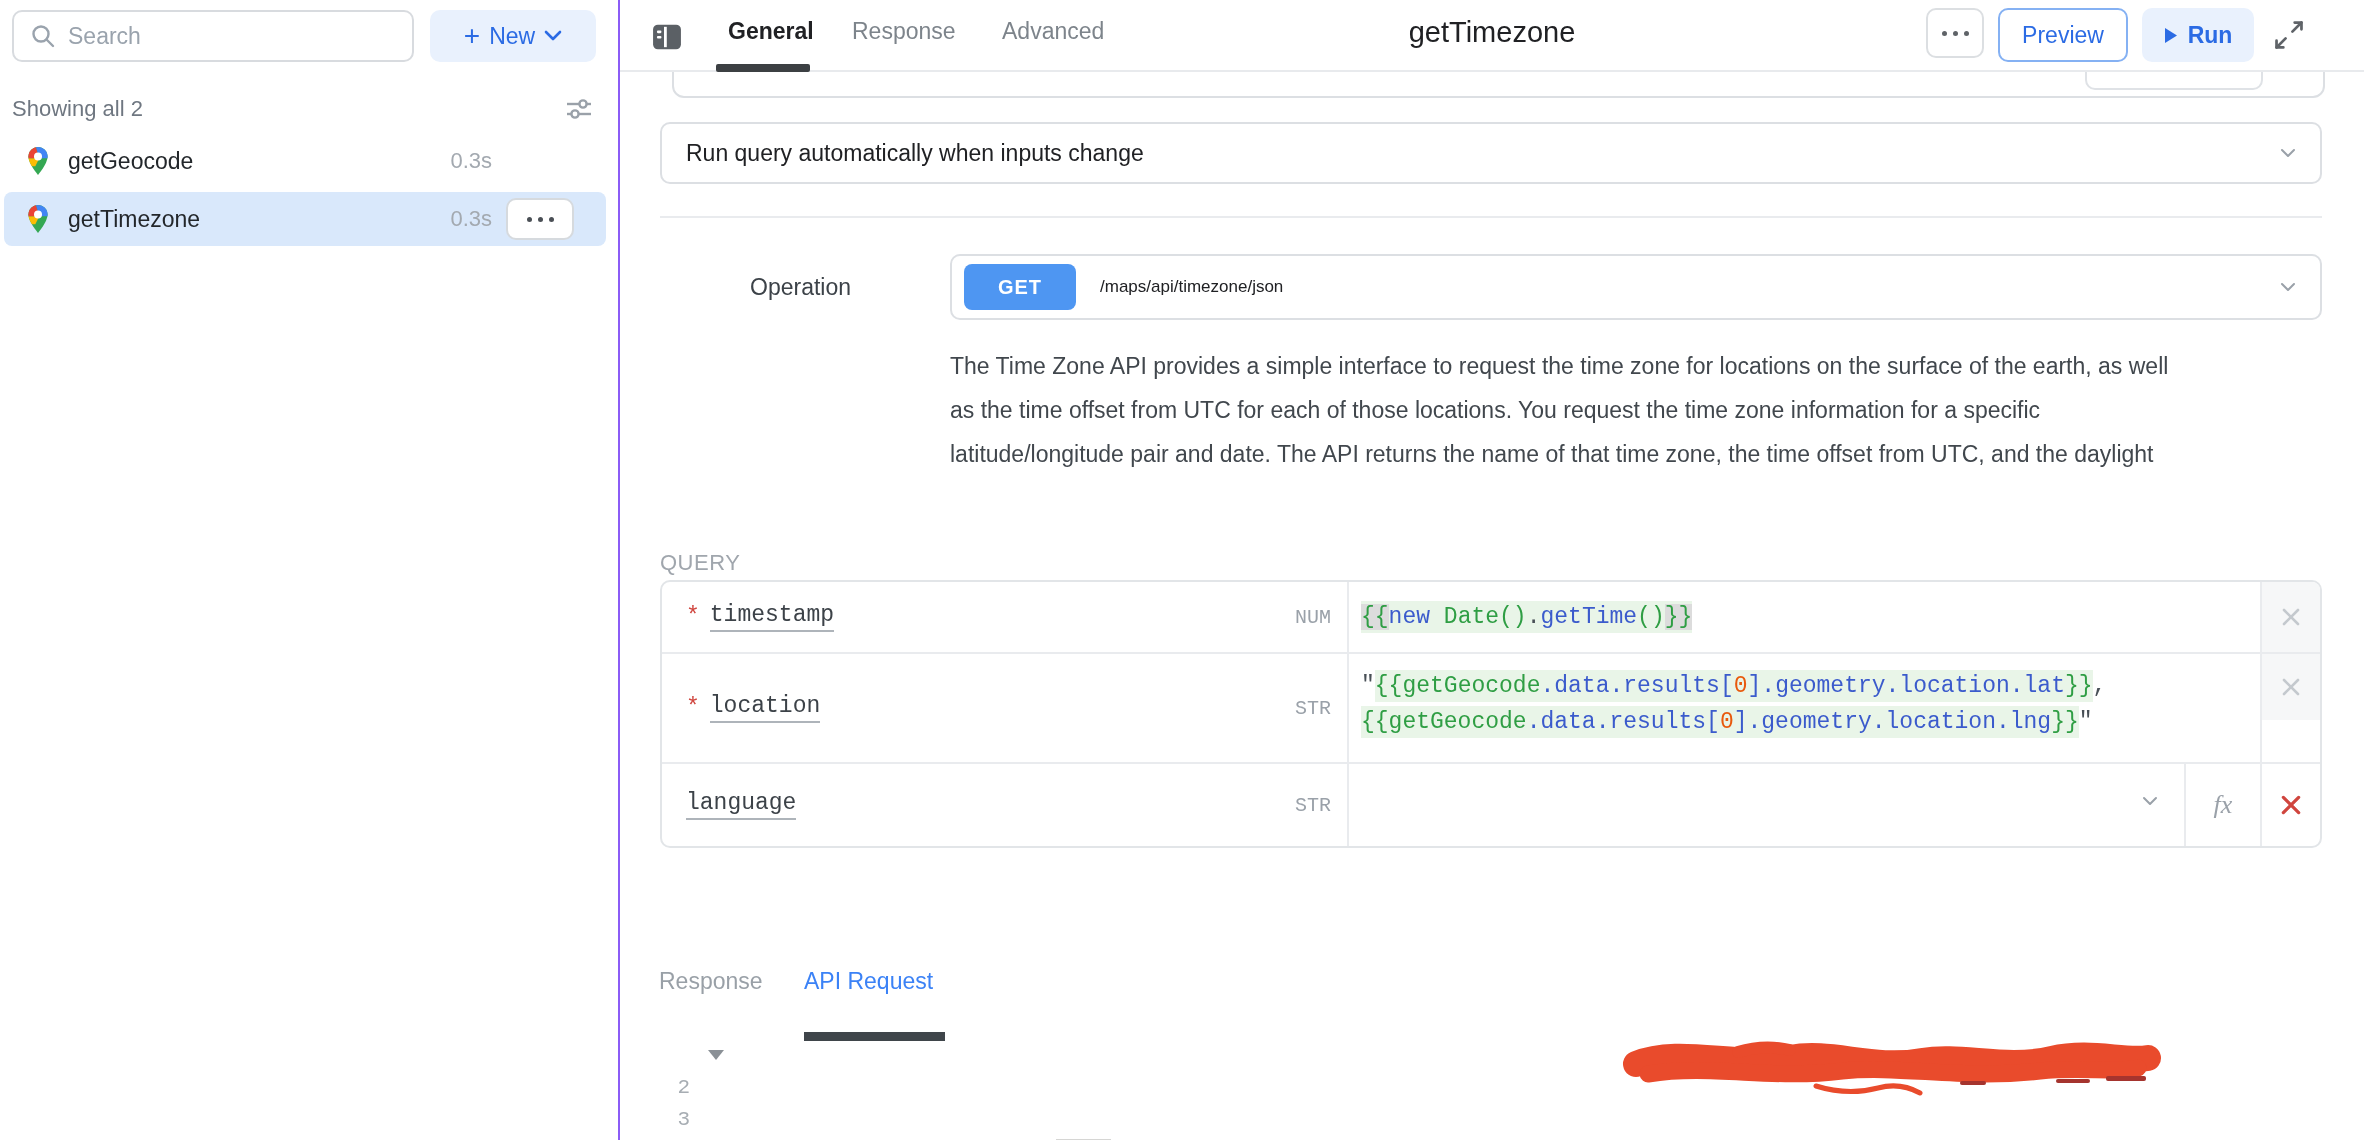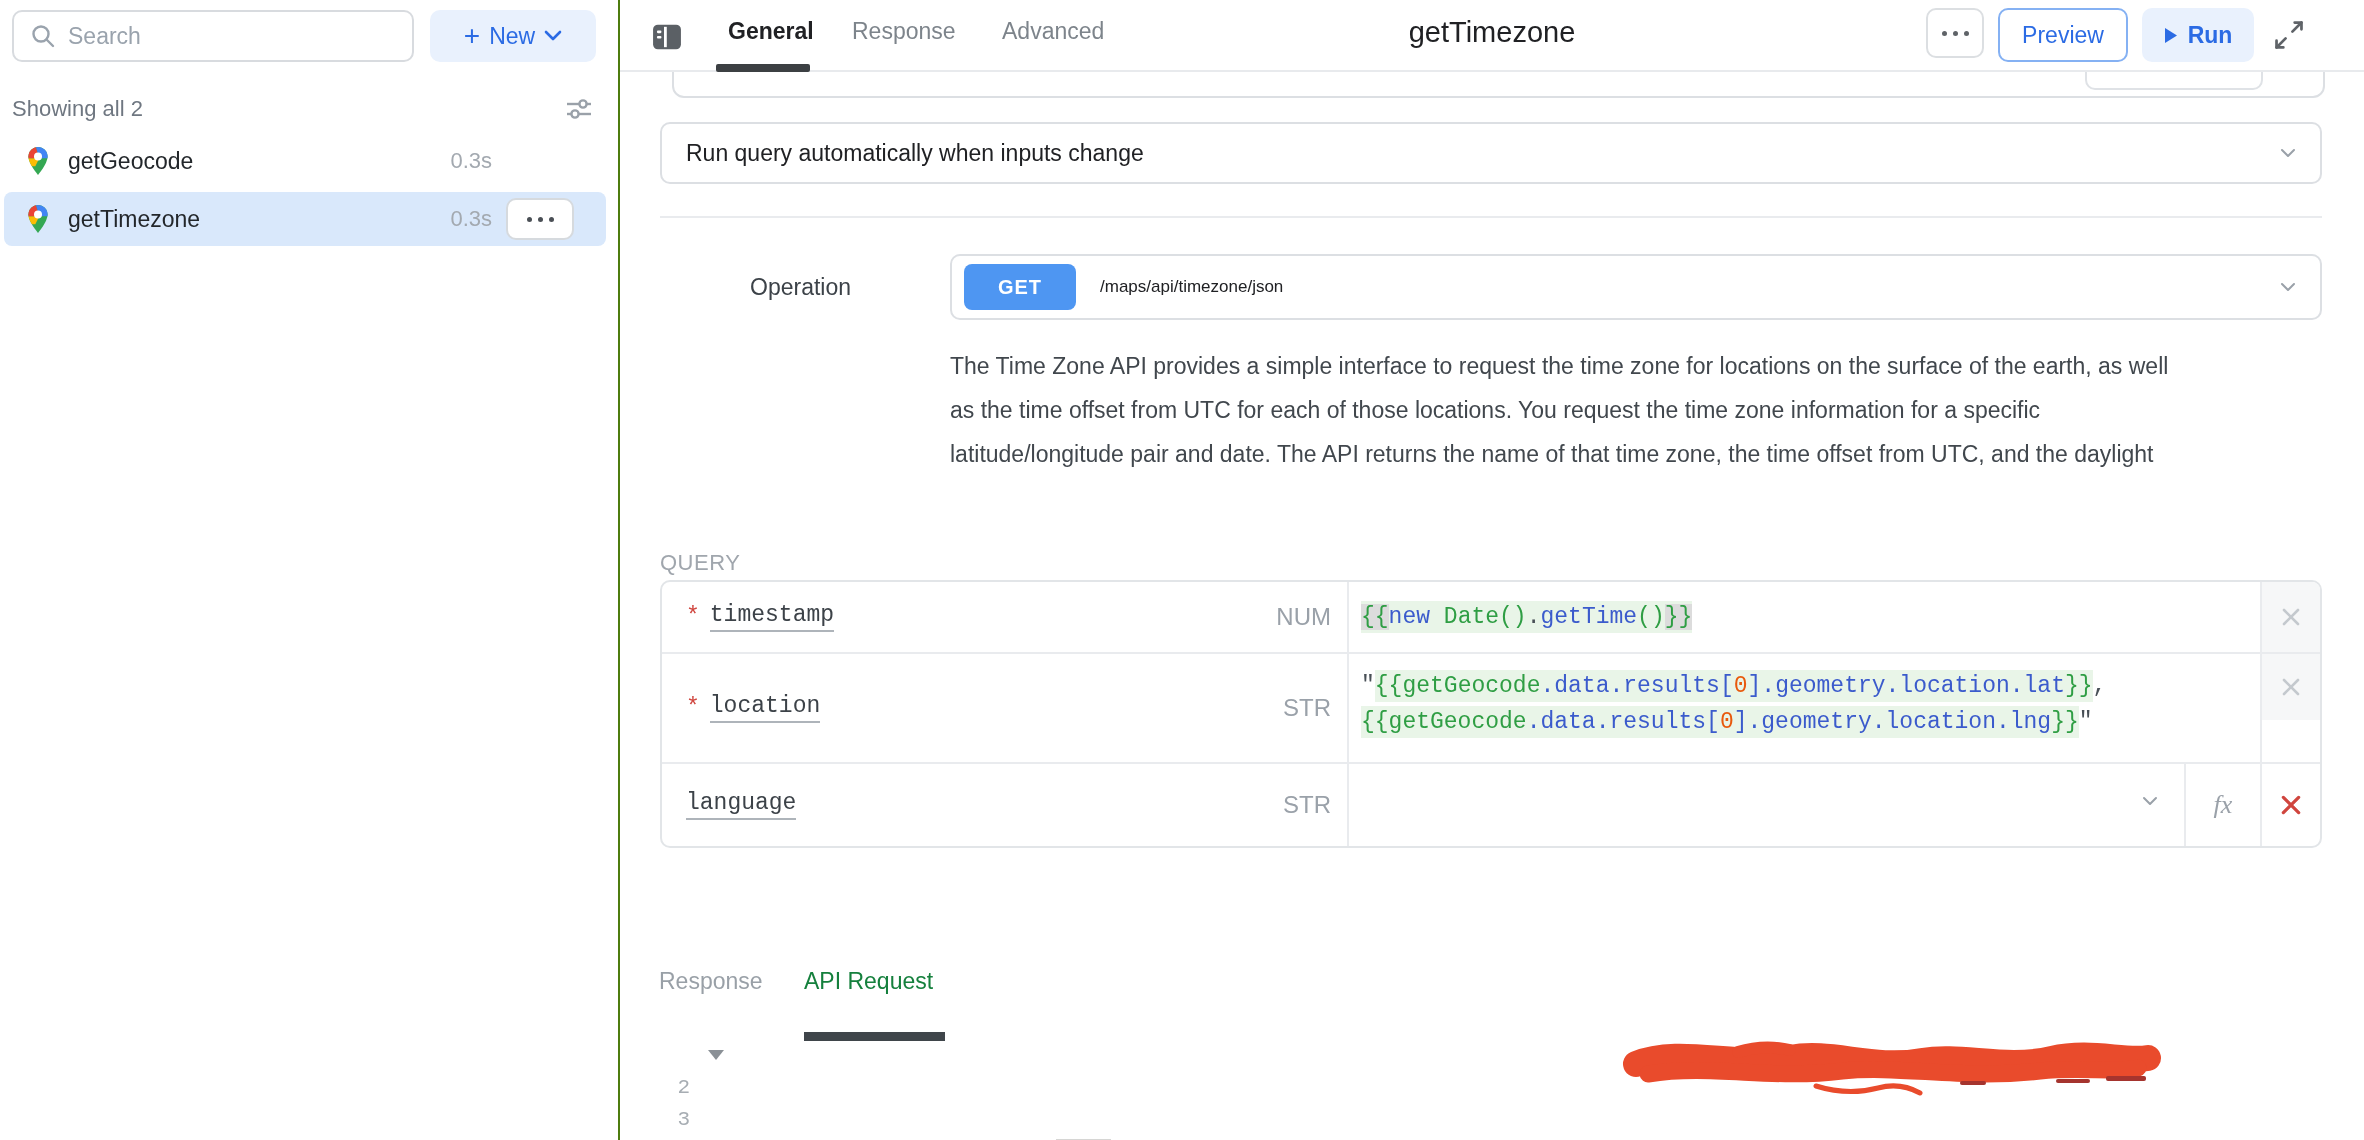--- a/index.html
+++ b/index.html
@@ -2,21 +2,21 @@
 <html><head>
 <meta charset="utf-8">
 <style>
   * { box-sizing: border-box; margin: 0; padding: 0; }
   body { margin: 0; background: #fff; }
   .app {
     position: relative; width: 2364px; height: 1140px; overflow: hidden;
     background: #fff; font-family: "Liberation Sans", sans-serif; color: #24292e;
   }
   
-  .sidebar { position: absolute; left: 0; top: 0; width: 620px; height: 1140px; background: #fff; border-right: 2px solid #4d7c0f; padding-left: 47px; }
+  .sidebar { position: absolute; left: 0; top: 0; width: 620px; height: 1140px; background: #fff; border-right: 2px solid #8b5cf6; padding-left: 47px; }
   .search-box { position: absolute; left: 12px; top: 10px; width: 402px; height: 52px; border: 2px solid #d8dbdf; border-radius: 10px; display: flex; align-items: center; padding-left: 16px; gap: 12px; background: #fff; }
   .search-ph { color: #9aa3ad; font-size: 23px; }
   .new-btn { position: absolute; left: 430px; top: 10px; width: 166px; height: 52px; background: #e9f1fd; border: none; border-radius: 10px; display: flex; align-items: center; justify-content: center; gap: 9px; color: #2b6be4; cursor: pointer; }
   .new-plus { font-size: 28px; font-weight: 400; line-height: 1; }
   .new-label { font-size: 23px; font-weight: 500; }
   .showing-row { position: absolute; left: 0; top: 92px; width: 620px; height: 34px; }
   .showing-label { position: absolute; left: 12px; top: 4px; color: #6f7781; font-size: 22px; }
   .filter-icon { position: absolute; right: 26px; top: 2px; }
   .query-item { position: absolute; left: 4px; width: 602px; height: 54px; border-radius: 8px; display: flex; align-items: center; }
   .query-item.selected { background: #d9e8fb; }
@@ -56,21 +56,21 @@
   .desc-line { font-size: 23px; color: #41474d; line-height: 44px; white-space: nowrap; }
   .query-section-title { position: absolute; left: 40px; top: 478px; font-size: 22px; color: #a0a6ad; letter-spacing: 0.5px; }
   .query-hint { position: absolute; right: 42px; top: 478px; font-size: 22px; color: #5a6067; }
   
   .params-table { position: absolute; left: 40px; top: 508px; width: 1662px; border: 2px solid #e2e5e8; border-radius: 10px; overflow: hidden; background: #fff; }
   .prow { display: flex; }
   .prow + .prow { border-top: 2px solid #e9ebee; }
   .pname { width: 685px; display: flex; align-items: center; padding-left: 24px; position: relative; }
   .req-star { color: #d0453e; font-family: "Liberation Mono", monospace; font-size: 23px; margin-right: 10px; }
   .pname-text { font-family: "Liberation Mono", monospace; font-size: 23px; color: #3c4248; border-bottom: 2px solid #aeb4ba; padding-bottom: 2px; }
-  .ptype { position: absolute; right: 16px; color: #9aa1a9; font-size: 24px; font-family: Liberation Sans, sans-serif; margin-left: 27px; }
+  .ptype { position: absolute; right: 16px; color: #9aa1a9; font-size: 20px; font-family: Liberation Mono, monospace; margin-left: 27px; }
   .pvalue { flex: 1; border-left: 2px solid #e9ebee; padding: 0 0 0 12px; display: flex; flex-direction: column; justify-content: center; font-family: "Liberation Mono", monospace; font-size: 23px; position: relative; }
   .pdel { width: 60px; border-left: 2px solid #e9ebee; display: flex; align-items: flex-start; justify-content: center; }
   .pdel-bg { background: #f6f7f8; width: 100%; display: flex; align-items: center; justify-content: center; }
   .pfx { width: 76px; border-left: 2px solid #e9ebee; display: flex; align-items: center; justify-content: center; }
   .fx-label { font-family: "Liberation Serif", serif; font-style: italic; font-size: 26px; color: #9aa1a9; }
   .row-h1 { height: 70px; }
   .row-h2 { height: 110px; }
   .row-h3 { height: 84px; }
   .expr { white-space: pre; }
   .expr-bg { background: #e9f5e8; padding: 3px 0; }
@@ -85,21 +85,21 @@
   
   .status-bar { position: absolute; left: 0; top: 792px; width: 1744px; height: 84px; background: #f2f3f4; }
   .check-circle { position: absolute; left: 50px; top: 24px; }
   .status-msg { position: absolute; left: 102px; top: 28px; font-size: 23px; color: #3a4045; }
   .close-icon-btn { position: absolute; left: 1578px; top: 22px; width: 40px; height: 40px; background: #e2e4e7; border-radius: 8px; display: flex; align-items: center; justify-content: center; cursor: pointer; }
   .close-label { position: absolute; left: 1634px; top: 28px; font-size: 23px; color: #565c63; cursor: pointer; }
   
   .results { position: absolute; left: 0; top: 876px; width: 1744px; height: 264px; background: #fff; overflow: hidden; }
   .res-tab { position: absolute; top: 92px; font-size: 23px; background: none; border: none; font-family: inherit; cursor: pointer; }
   .res-tab-response { left: 39px; color: #99a0a7; }
-  .res-tab-api { left: 184px; color: #15803d; font-weight: 500; }
+  .res-tab-api { left: 184px; color: #3b82f6; font-weight: 500; }
   .res-underline { position: absolute; left: 184px; top: 156px; width: 141px; height: 9px; background: #3f454a; }
   .code-line { position: absolute; left: 0; width: 1744px; height: 32px; font-family: "Liberation Mono", monospace; font-size: 23px; line-height: 32px; white-space: pre; }
   .gutter { position: absolute; left: 20px; width: 50px; text-align: right; color: #a7adb3; font-size: 21px; }
   .fold-caret { position: absolute; left: 88px; top: 10px; width: 0; height: 0; border-left: 8px solid transparent; border-right: 8px solid transparent; border-top: 10px solid #8a9096; }
   .code-text { position: absolute; left: 174px; }
   .c-key { color: #3a76c4; }
   .c-str { color: #a5342e; }
   .c-plain { color: #53585e; }
   .c-hl { background: #d6d6d4; }
   .redacted-gap { display: inline-block; width: 460px; }

